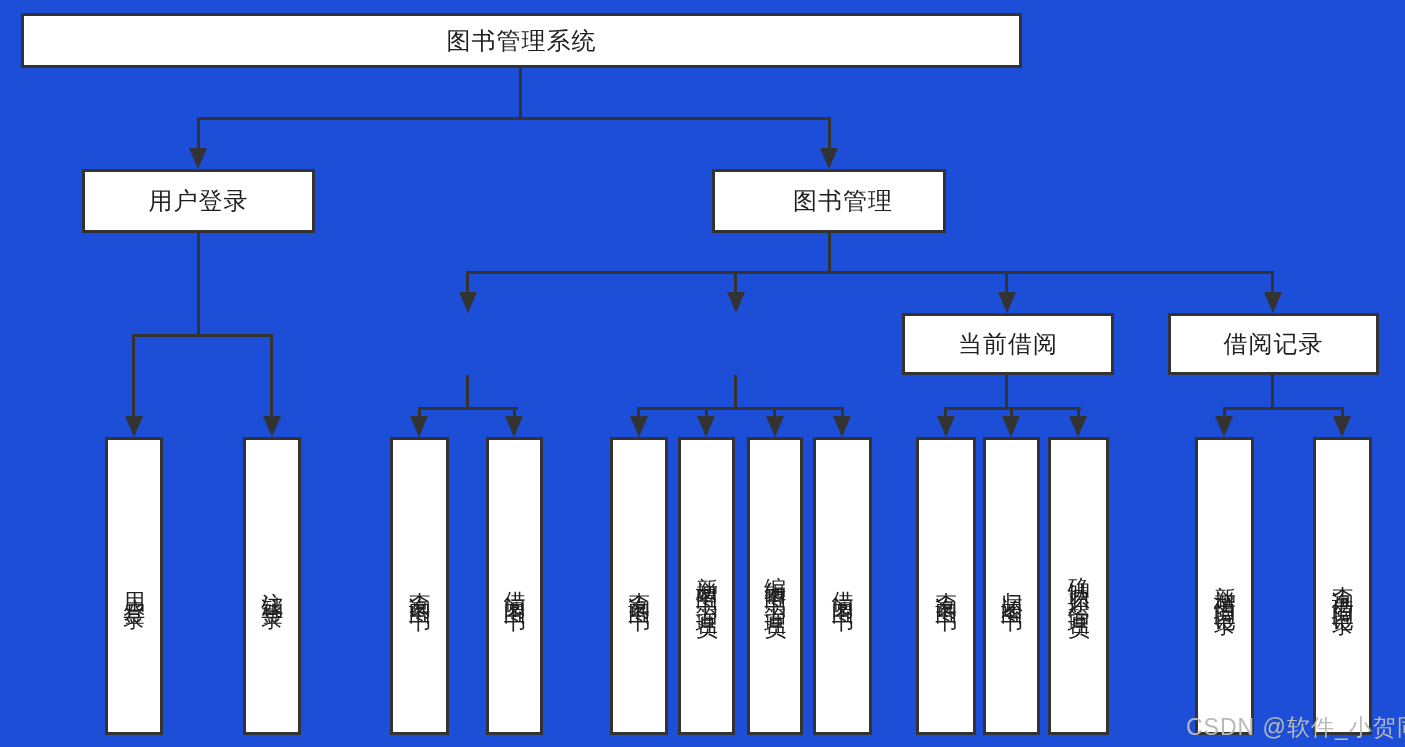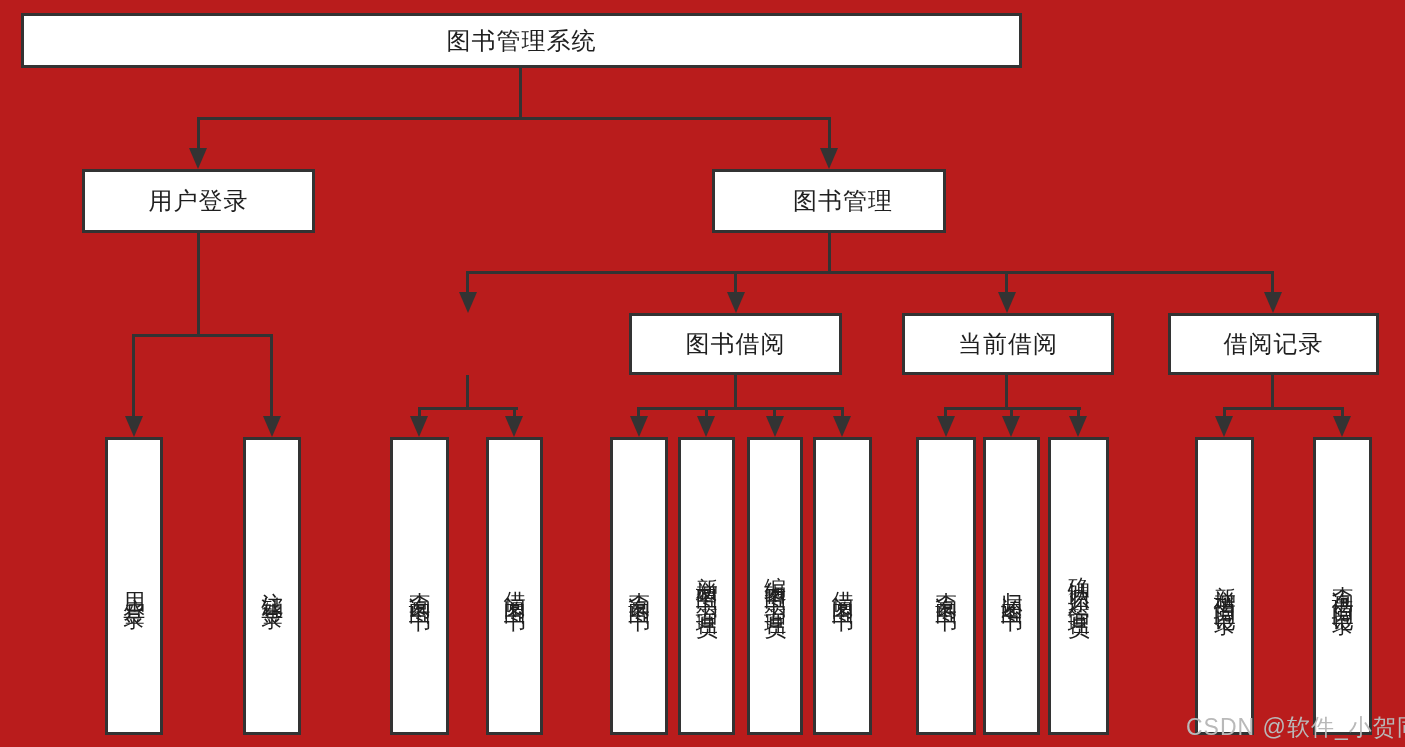--- a/index.html
+++ b/index.html
@@ -1,19 +1,19 @@
 <!DOCTYPE html>
 <html><head>
 <meta charset="utf-8">
 <style>
   html,body{margin:0;padding:0;background:#ffffff;}
   #canvas{
     position:relative;
     width:1405px;height:747px;
-    background:#b91c1c;
+    background:#1d4ed8;
     font-family:"Liberation Sans","DejaVu Sans",sans-serif;
     overflow:hidden;
   }
   .node{
     position:absolute;
     box-sizing:border-box;
     border:3px solid #333333;
     background:#ffffff;
     display:flex;align-items:center;justify-content:center;
     color:#1f1f1f;
@@ -79,23 +79,20 @@
   <div class="hline" style="left:466px;top:271px;width:808px;"></div>
   <div class="vline" style="left:466px;top:271px;height:22px;"></div>
   <div class="arrow" style="left:459px;top:292px;"></div>
   <div class="vline" style="left:734px;top:271px;height:22px;"></div>
   <div class="arrow" style="left:727px;top:292px;"></div>
   <div class="vline" style="left:1005px;top:271px;height:22px;"></div>
   <div class="arrow" style="left:998px;top:292px;"></div>
   <div class="vline" style="left:1271px;top:271px;height:22px;"></div>
   <div class="arrow" style="left:1264px;top:292px;"></div>
 
-  <div class="node h-label" style="left:629px;top:313px;width:213px;height:62px;">
-    <span>图书借阅</span>
-  </div>
   <div class="node h-label" style="left:1168px;top:313px;width:211px;height:62px;">
     <span>借阅记录</span>
   </div>
   <div class="node h-label" style="left:902px;top:313px;width:212px;height:62px;">
     <span>当前借阅</span>
   </div>
 
   <div class="stem" style="left:466px;top:375px;height:35px;"></div>
   <div class="hline" style="left:418px;top:407px;width:100px;"></div>
   <div class="vline" style="left:418px;top:407px;height:10px;"></div>

